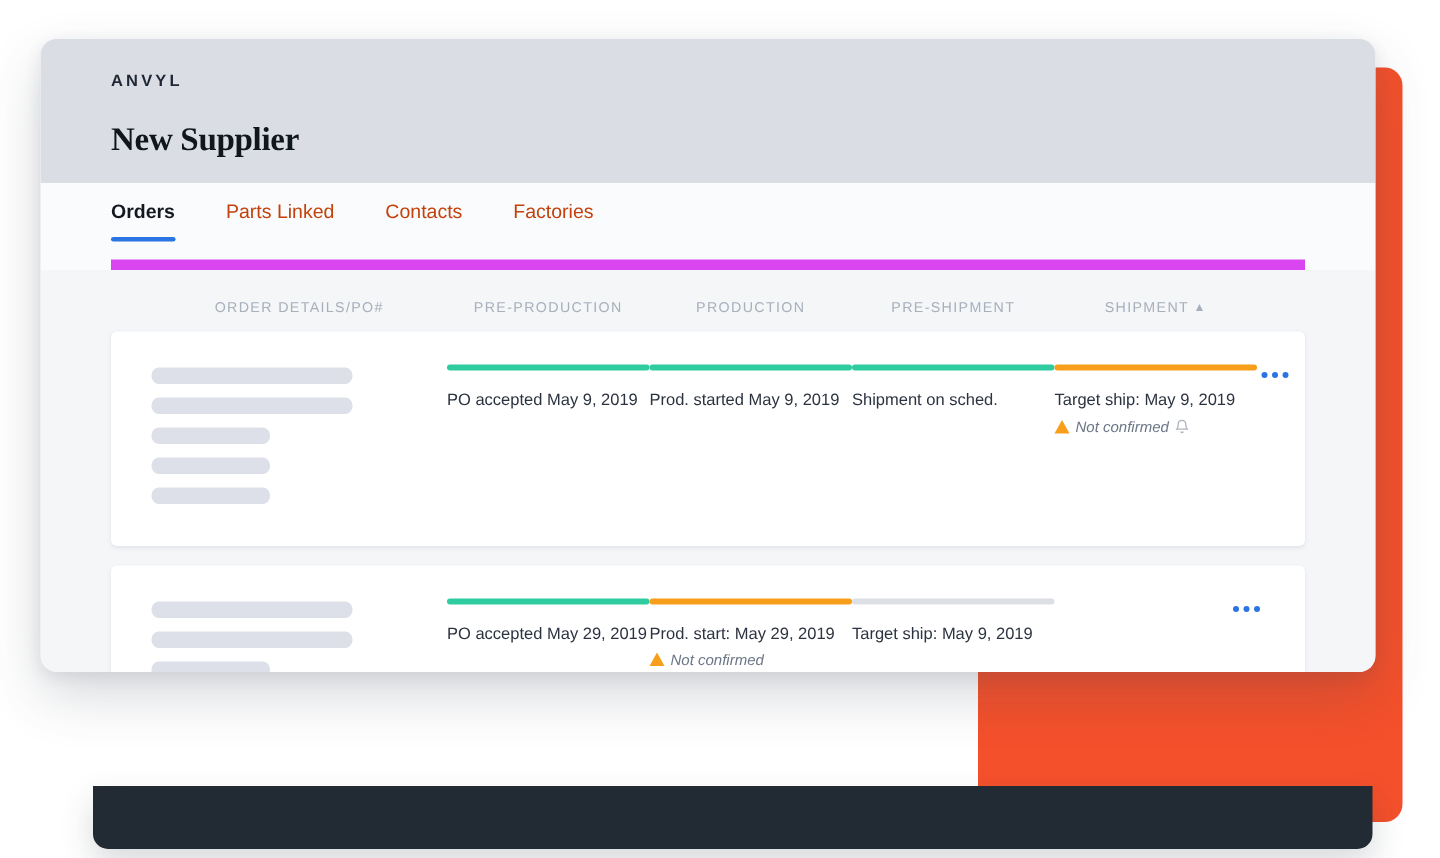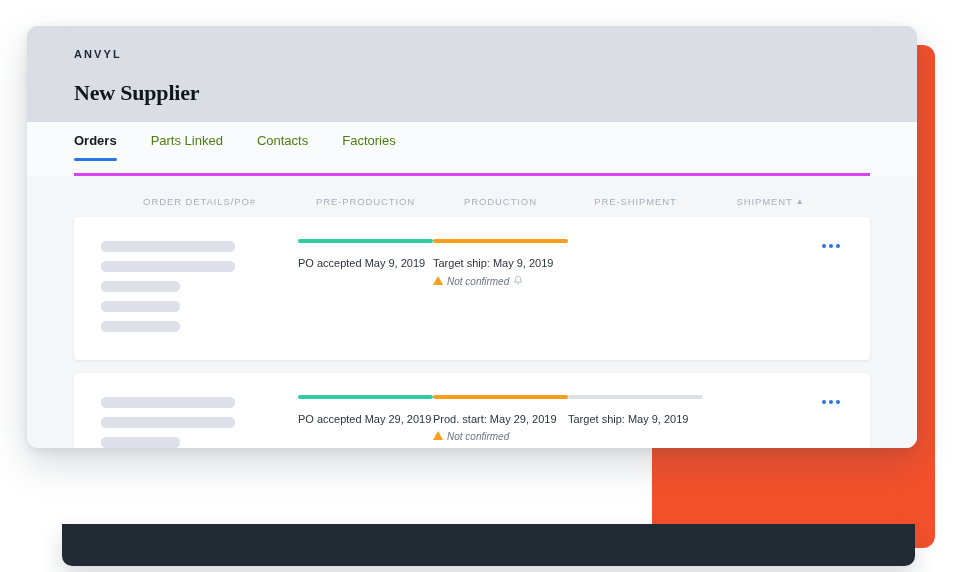--- a/index.html
+++ b/index.html
@@ -90,26 +90,26 @@
     flex: none;
     padding: 0 47px;
     position: relative;
   }
   .tabbar {
     display: flex;
     gap: 34px;
     height: 40px;
     align-items: flex-start;
     padding-top: 11px;
-    border-bottom: 3px solid #d946ef;
+    border-bottom: 7px solid #d946ef;
     position: relative;
   }
   .tab {
     font-size: 13px;
-    color: #4d7c0f;
+    color: #c2410c;
     padding-bottom: 12px;
     position: relative;
     cursor: pointer;
     white-space: nowrap;
   }
   .tab.active {
     color: #14181F;
     font-weight: bold;
   }
   .tab.active::after {
@@ -283,20 +283,28 @@
                 <div class="skel" style="width: 79px;"></div>
                 <div class="skel" style="width: 79px;"></div>
                 <div class="skel" style="width: 79px;"></div>
               </div>
             </div>
             <div class="c-stage stage-col">
               <div class="bar done"></div>
               <div class="stage-label">PO accepted May 9, 2019</div>
             </div>
             <div class="c-stage stage-col">
+              <div class="bar done"></div>
+              <div class="stage-label">Prod. started May 9, 2019</div>
+            </div>
+            <div class="c-stage stage-col">
+              <div class="bar done"></div>
+              <div class="stage-label">Shipment on sched.</div>
+            </div>
+            <div class="c-stage stage-col">
               <div class="bar warn"></div>
               <div class="stage-label">Target ship: May 9, 2019</div>
               <div class="note">
                 <span class="warn-tri"></span>
                 <span>Not confirmed</span>
                 <span class="bell"><svg width="10" height="11" viewBox="0 0 10 11" fill="none" stroke="#6C7687" stroke-width="0.9">
                     <path d="M5 1.2c-1.5 0-2.5 1.1-2.5 2.6 0 2.3-.8 3-1 3.3h7c-.2-.3-1-1-1-3.3C7.5 2.3 6.5 1.2 5 1.2z"></path>
                     <path d="M4.1 8.6c.2.5.5.8.9.8s.7-.3.9-.8"></path>
                   </svg></span>
               </div>

